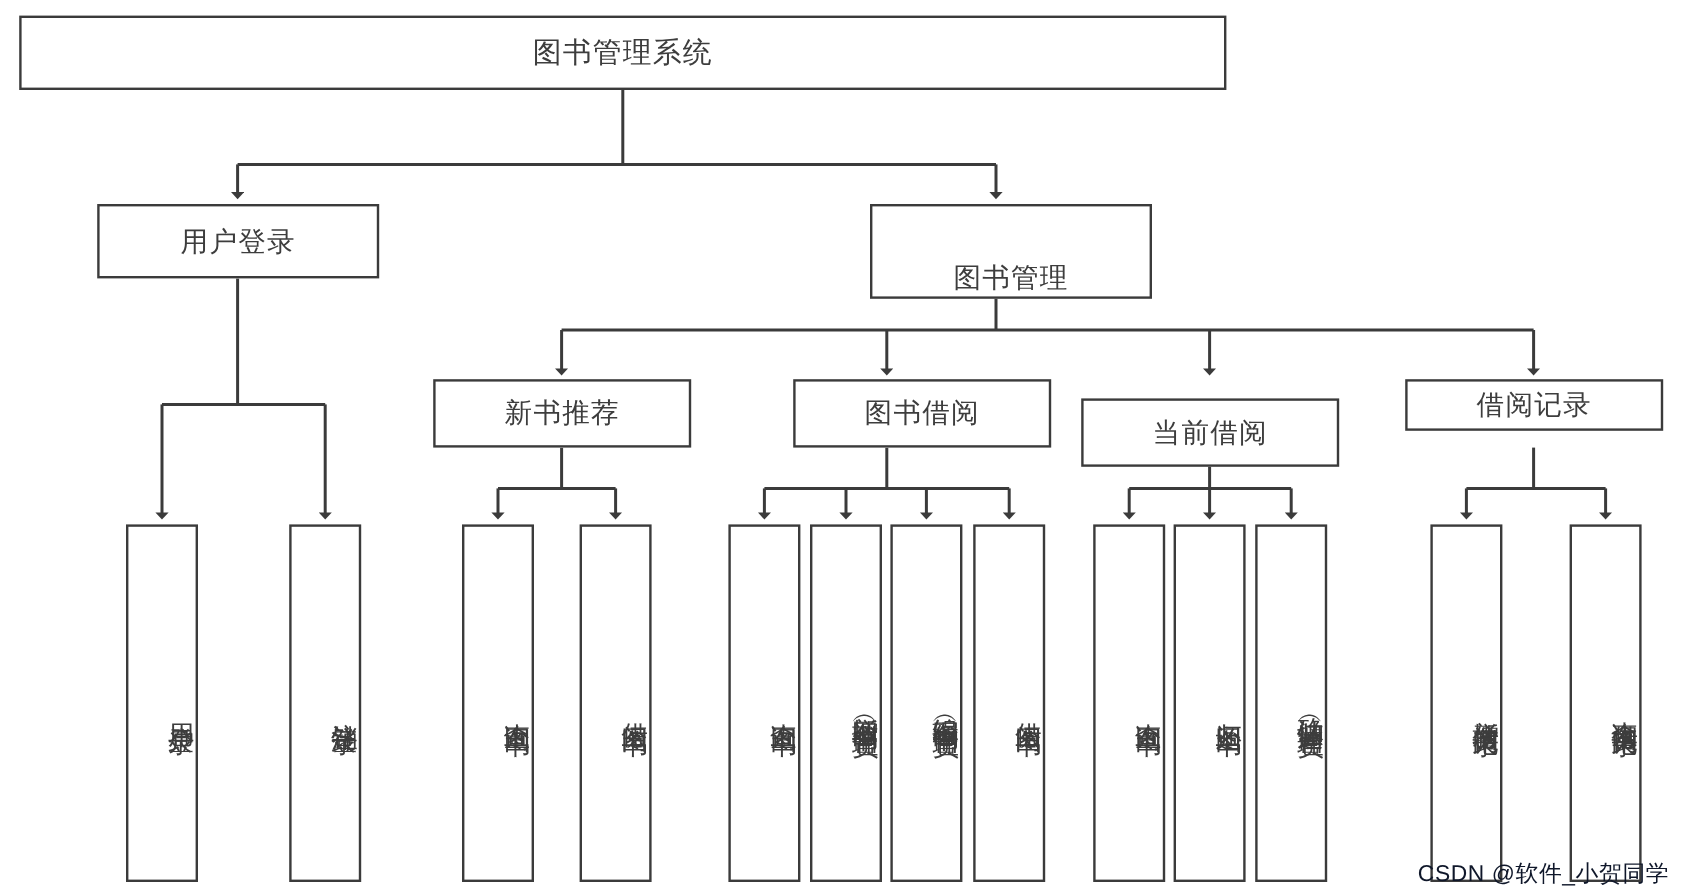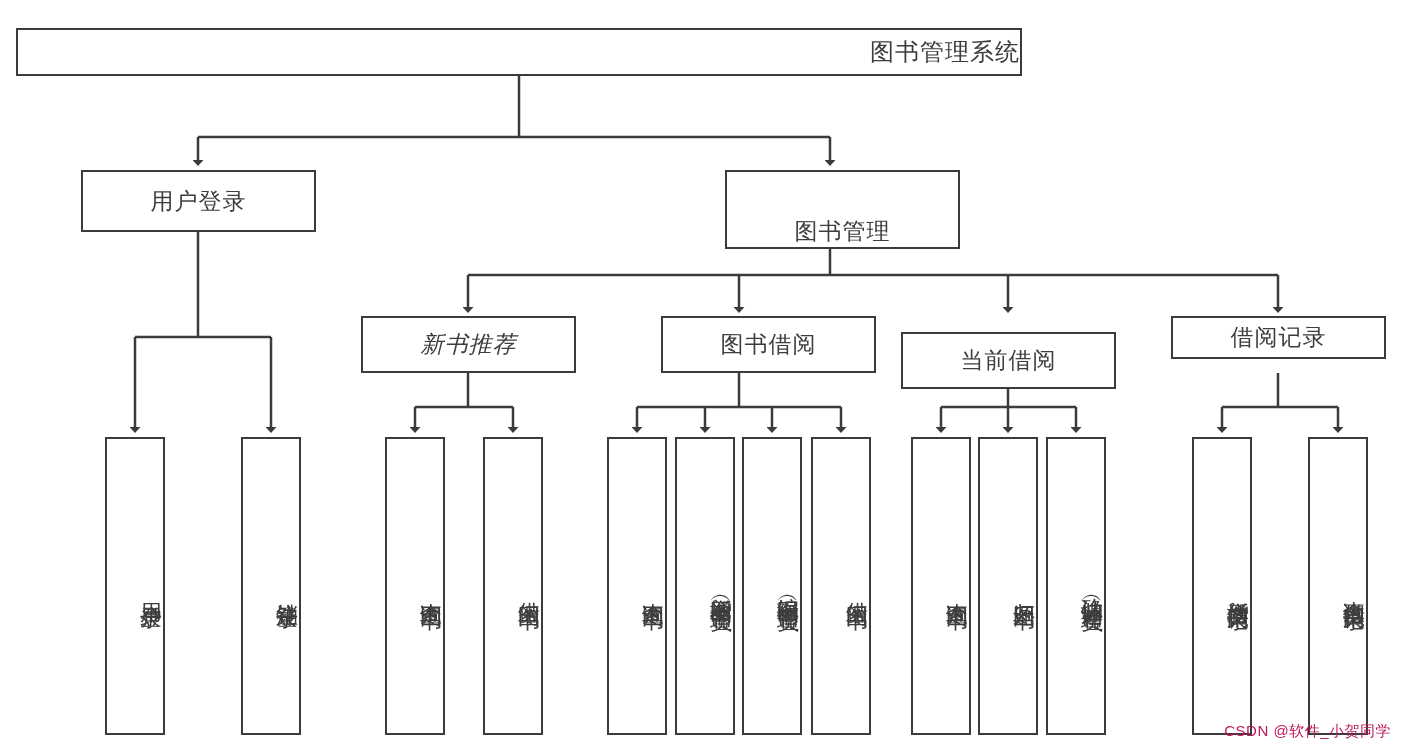--- a/index.html
+++ b/index.html
@@ -54,22 +54,22 @@
     line-height: 1.05;
     white-space: nowrap;
   }
   .node.root {
     font-size: 24px;
   }
   .watermark {
     position: absolute;
     right: 14px;
     bottom: 6px;
-    font-size: 15px;
-    color: #be185d;
+    font-size: 19px;
+    color: #0f172a;
     letter-spacing: 0.5px;
     white-space: nowrap;
   }
 </style>
 </head>
 <body>
 
 <div id="canvas">
 
   <svg class="edges" viewBox="0 0 1405 747">
@@ -115,32 +115,32 @@
       <path d="M1008,407 L1008,430" marker-end="url(#arrow)"></path>
       <path d="M1076,407 L1076,430" marker-end="url(#arrow)"></path>
 
       <path d="M1278,373 L1278,407"></path>
       <path d="M1222,407 L1338,407"></path>
       <path d="M1222,407 L1222,430" marker-end="url(#arrow)"></path>
       <path d="M1338,407 L1338,430" marker-end="url(#arrow)"></path>
     </g>
   </svg>
 
-  <div class="node horiz root" style="left:16px; top:28px; width:1006px; height:48px;justify-content:flex-end;">
+  <div class="node horiz root" style="left:16px; top:13px; width:1006px; height:62px;">
     <span>图书管理系统</span>
   </div>
 
   <div class="node horiz" style="left:81px; top:170px; width:235px; height:62px;">
     <span>用户登录</span>
   </div>
   <div class="node horiz" style="left:725px; top:170px; width:235px; height:79px;align-items:flex-end;">
     <span>图书管理</span>
   </div>
 
-  <div class="node horiz" style="left:361px; top:316px; width:215px; height:57px;font-style:italic;">
+  <div class="node horiz" style="left:361px; top:316px; width:215px; height:57px;">
     <span>新书推荐</span>
   </div>
   <div class="node horiz" style="left:632px; top:316px; width:215px; height:57px;margin-left:29px;">
     <span>图书借阅</span>
   </div>
   <div class="node horiz" style="left:901px; top:332px; width:215px; height:57px;">
     <span>当前借阅</span>
   </div>
   <div class="node horiz" style="left:1171px; top:316px; width:215px; height:43px;">
     <span>借阅记录</span>

